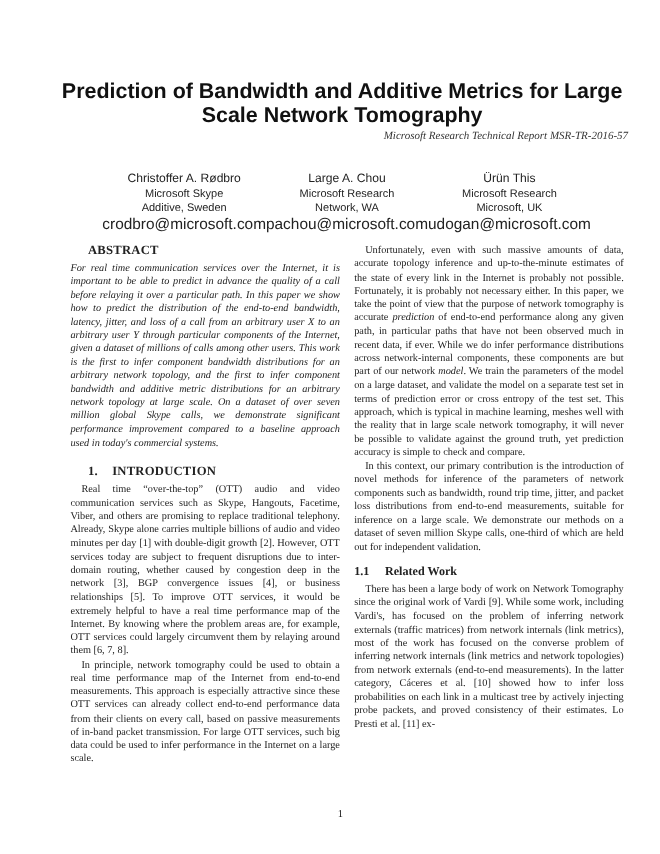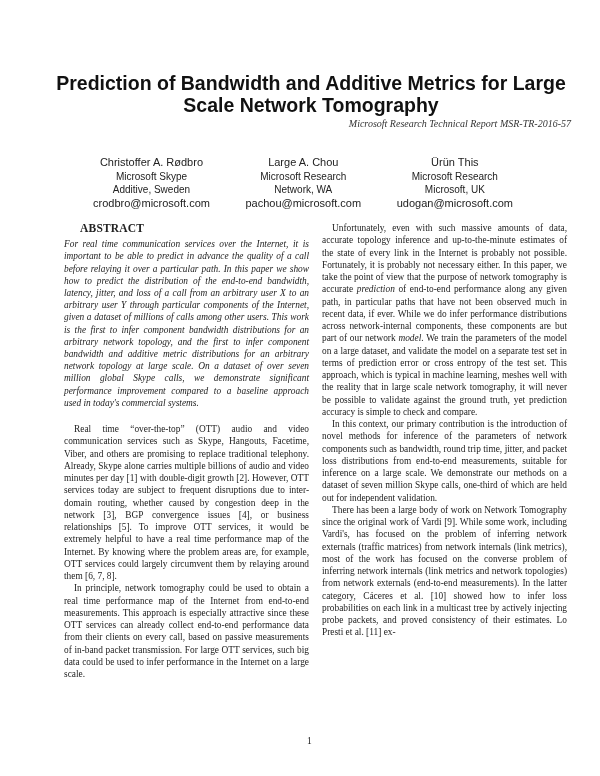--- a/index.html
+++ b/index.html
@@ -11,21 +11,21 @@
     color: #111;
   }
   .subtitle {
     position: absolute; left: 40px; top: 118px; width: 520px; text-align: right;
     font-family: "Liberation Serif", serif; font-style: italic; font-size: 10px; color: #333;
   }
   .authors { position: absolute; left: 82px; top: 155px; width: 420px; display: flex; justify-content: space-between; }
   .author { text-align: center; font-family: "Liberation Sans", sans-serif; color: #222; }
   .author .name { font-size: 11px; line-height: 15px; }
   .author .aff { font-size: 10px; line-height: 13px; }
-  .author .email { font-size: 11px; line-height: 14px; }
+  .author .email { font-size: 14px; line-height: 14px; }
   .col { position: absolute; top: 222px; width: 245px; font-family: "Liberation Serif", serif; font-size: 9.35px; line-height: 12.25px; text-align: justify; color: #222; }
   .col.left { left: 53px; }
   .col.right { left: 311px; }
   .col p { margin: 0; text-indent: 10px; }
   .col p.noindent { text-indent: 0; font-style: italic; }
   .h-sec { font-family: "Liberation Serif", serif; font-weight: bold; font-size: 11.5px; margin: 0 0 4px 16px; letter-spacing: 0.2px; }
   .h-sec .num { display: inline-block; width: 22px; }
   .h-sub { font-family: "Liberation Serif", serif; font-weight: bold; font-size: 11px; margin: 10px 0 4px 0; }
   .h-sub .num { display: inline-block; width: 28px; }
   .abstract-text { font-size: 9.35px; line-height: 12.2px; }
@@ -58,24 +58,26 @@
       <div class="aff">Microsoft Research</div>
       <div class="aff">Microsoft, UK</div>
       <div class="email">udogan@microsoft.com</div>
     </div>
   </div>
 
   <div class="col left">
     <div class="h-sec">ABSTRACT</div>
     <p class="noindent abstract-text">For real time communication services over the Internet, it is important to be able to predict in advance the quality of a call before relaying it over a particular path. In this paper we show how to predict the distribution of the end-to-end bandwidth, latency, jitter, and loss of a call from an arbitrary user X to an arbitrary user Y through particular components of the Internet, given a dataset of millions of calls among other users. This work is the first to infer component bandwidth distributions for an arbitrary network topology, and the first to infer component bandwidth and additive metric distributions for an arbitrary network topology at large scale. On a dataset of over seven million global Skype calls, we demonstrate significant performance improvement compared to a baseline approach used in today's commercial systems.</p>
     <div class="gap"></div>
+    <div class="h-sec"><span class="num">1.</span><span>INTRODUCTION</span></div>
     <p>Real time “over-the-top” (OTT) audio and video communication services such as Skype, Hangouts, Facetime, Viber, and others are promising to replace traditional telephony. Already, Skype alone carries multiple billions of audio and video minutes per day [1] with double-digit growth [2]. However, OTT services today are subject to frequent disruptions due to inter-domain routing, whether caused by congestion deep in the network [3], BGP convergence issues [4], or business relationships [5]. To improve OTT services, it would be extremely helpful to have a real time performance map of the Internet. By knowing where the problem areas are, for example, OTT services could largely circumvent them by relaying around them [6, 7, 8].</p>
     <p>In principle, network tomography could be used to obtain a real time performance map of the Internet from end-to-end measurements. This approach is especially attractive since these OTT services can already collect end-to-end performance data from their clients on every call, based on passive measurements of in-band packet transmission. For large OTT services, such big data could be used to infer performance in the Internet on a large scale.</p>
   </div>
 
   <div class="col right">
     <p><span>Unfortunately, even with such massive amounts of data, accurate topology inference and up-to-the-minute estimates of the state of every link in the Internet is probably not possible. Fortunately, it is probably not necessary either. In this paper, we take the point of view that the purpose of network tomography is accurate </span><em>prediction</em><span> of end-to-end performance along any given path, in particular paths that have not been observed much in recent data, if ever. While we do infer performance distributions across network-internal components, these components are but part of our network </span><em>model</em><span>. We train the parameters of the model on a large dataset, and validate the model on a separate test set in terms of prediction error or cross entropy of the test set. This approach, which is typical in machine learning, meshes well with the reality that in large scale network tomography, it will never be possible to validate against the ground truth, yet prediction accuracy is simple to check and compare.</span></p>
     <p>In this context, our primary contribution is the introduction of novel methods for inference of the parameters of network components such as bandwidth, round trip time, jitter, and packet loss distributions from end-to-end measurements, suitable for inference on a large scale. We demonstrate our methods on a dataset of seven million Skype calls, one-third of which are held out for independent validation.</p>
+    <div class="h-sub"><span class="num">1.1</span><span>Related Work</span></div>
     <p>There has been a large body of work on Network Tomography since the original work of Vardi [9]. While some work, including Vardi's, has focused on the problem of inferring network externals (traffic matrices) from network internals (link metrics), most of the work has focused on the converse problem of inferring network internals (link metrics and network topologies) from network externals (end-to-end measurements). In the latter category, Cáceres et al. [10] showed how to infer loss probabilities on each link in a multicast tree by actively injecting probe packets, and proved consistency of their estimates. Lo Presti et al. [11] ex-</p>
   </div>
 
   <div class="pagenum">1</div>
 </div>
 
 </body></html>

